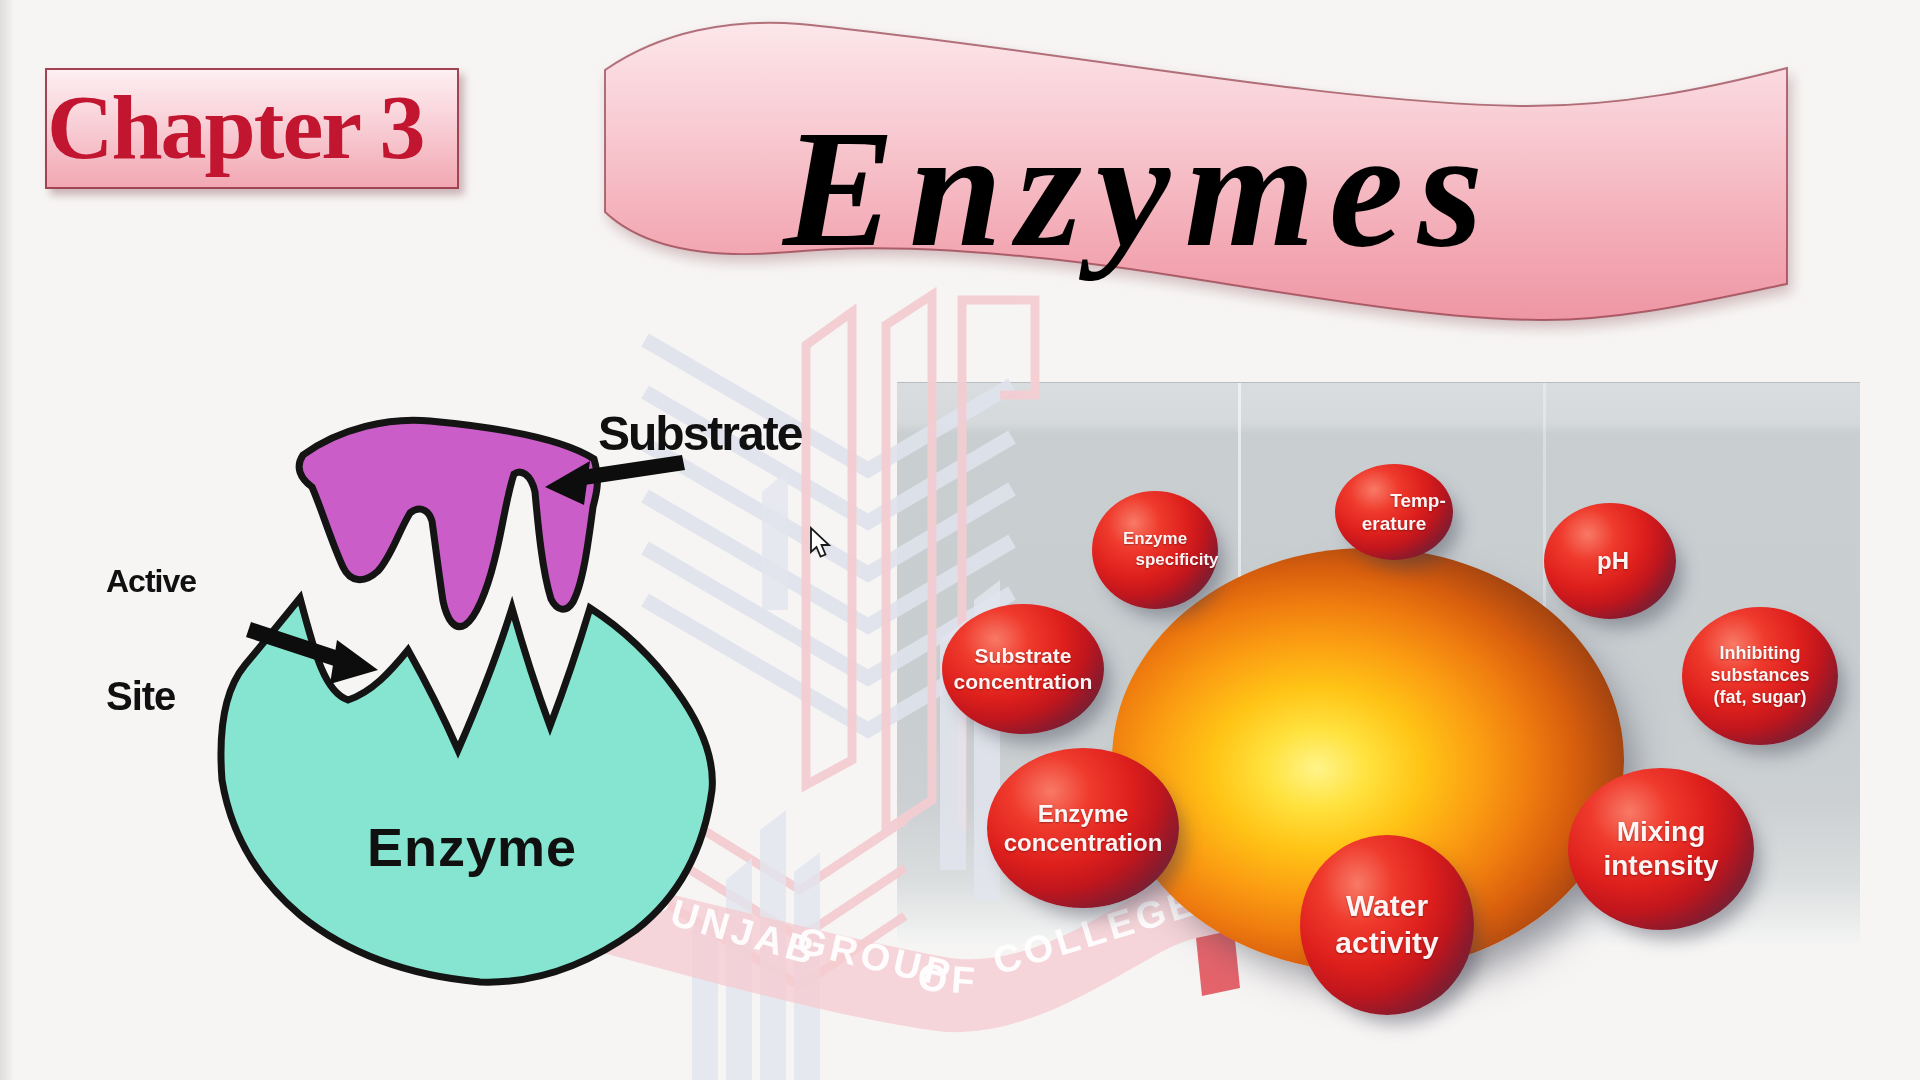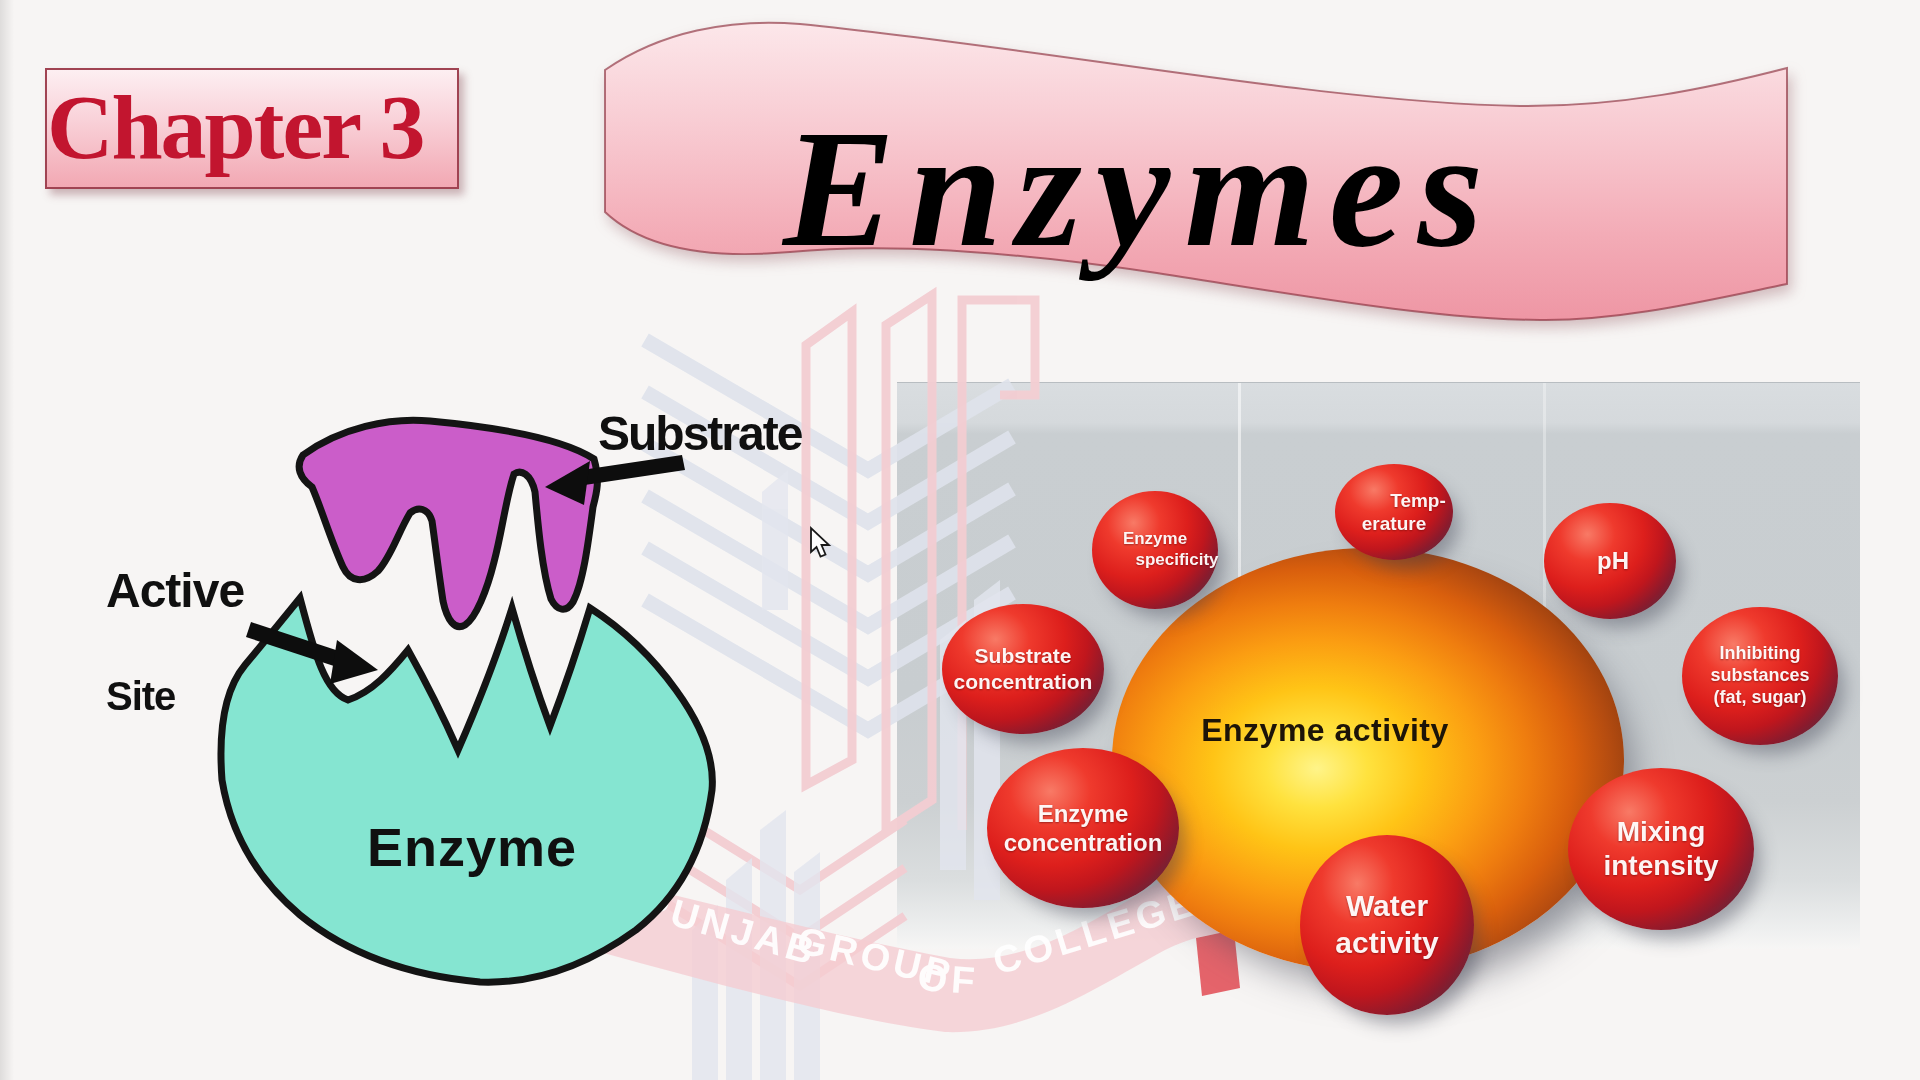--- a/index.html
+++ b/index.html
@@ -31,21 +31,21 @@
   
   .watermark{position:absolute;left:0;top:0;z-index:2;pointer-events:none;}
 
   
   .diagram-svg{position:absolute;left:0;top:0;z-index:4;}
   .blob-enzyme{fill:var(--enzyme-fill,#85e5d1);stroke:var(--outline,#141414);stroke-width:7;}
   .blob-substrate{fill:var(--substrate-fill,#cb5dc9);stroke:var(--outline,#141414);stroke-width:7;}
   .arrow{fill:#0d0d0d;}
   .dlabel{position:absolute;z-index:5;color:var(--label-text,#101010);font-weight:bold;}
   .lbl-substrate{left:598px;top:406px;font-size:48px;letter-spacing:-2px;}
-  .lbl-active{left:106px;top:563px;font-size:48px;letter-spacing:-1px;}
+  .lbl-active{left:106px;top:563px;font-size:32px;letter-spacing:-1px;}
   .lbl-site{left:106px;top:627px;font-size:40px;letter-spacing:-1px;margin-top:47px;}
   .lbl-enzyme{left:367px;top:816px;width:202px;text-align:center;font-size:54px;letter-spacing:1px;}
 
   
   .orange-sphere{position:absolute;left:1112px;top:548px;width:512px;height:424px;z-index:4;
          border-radius:50%;
          background:radial-gradient(ellipse 62% 58% at 40% 52%,
             #fff489 0%,#ffe23e 16%,#ffc416 33%,#fb9d12 52%,#ef7d0f 67%,#d95f0d 81%,#b34b10 93%,#9a400f 100%);
          box-shadow:18px 24px 36px -8px rgba(65,68,82,.5);}
   .center-label{position:absolute;left:1180px;top:712px;width:290px;z-index:5;
@@ -185,21 +185,20 @@
       <path d="M 378,670 L 337,640 L 330,684 Z"></path>
     </g>
   </svg>
 
   <div class="dlabel lbl-substrate">Substrate</div>
   <div class="dlabel lbl-active">Active</div>
   <div class="dlabel lbl-site">Site</div>
   <div class="dlabel lbl-enzyme">Enzyme</div>
 
   <div class="orange-sphere"></div>
-  <div class="center-label">Enzyme activity</div>
   <div id="factors">
       <div class="factor-sphere" style="left: 1092px; top: 491px; width: 126px; height: 118px;">
         <div class="ln" style="font-size: 17px;">Enzyme</div>
         <div class="ln" style="font-size: 17px; margin-left: 44px;">specificity</div>
       </div>
       <div class="factor-sphere" style="left: 1335px; top: 464px; width: 118px; height: 96px;">
         <div class="ln" style="font-size: 19px; margin-left: 48px;">Temp-</div>
         <div class="ln" style="font-size: 19px;">erature</div>
       </div>
       <div class="factor-sphere" style="left: 1544px; top: 503px; width: 132px; height: 116px;">

